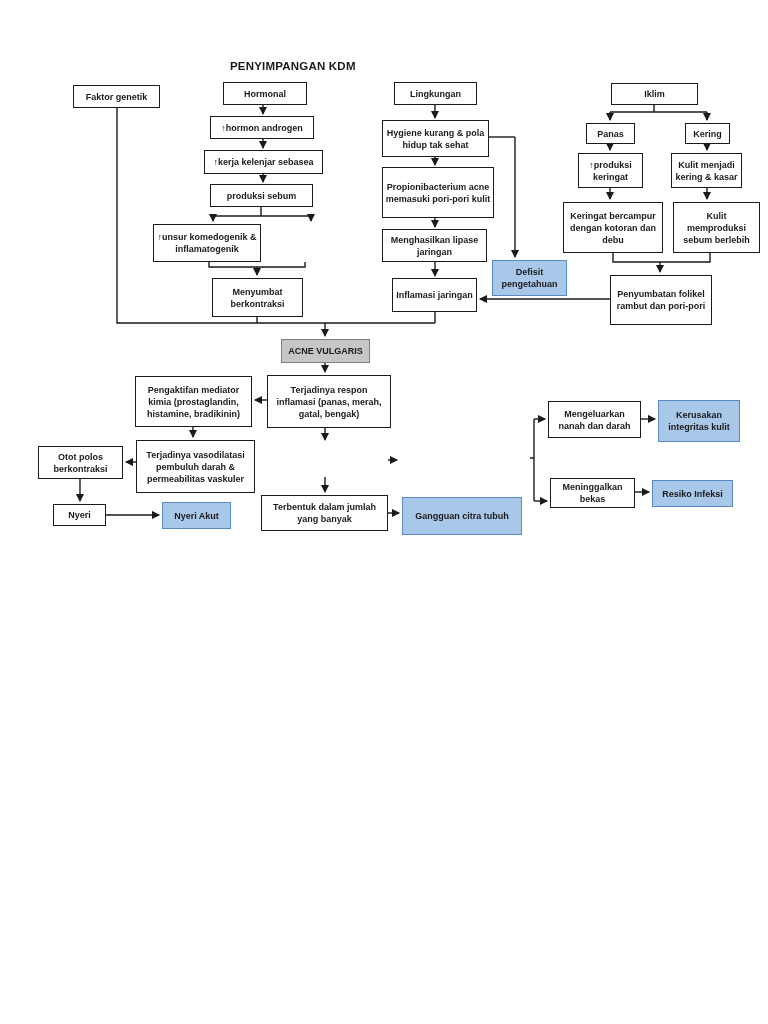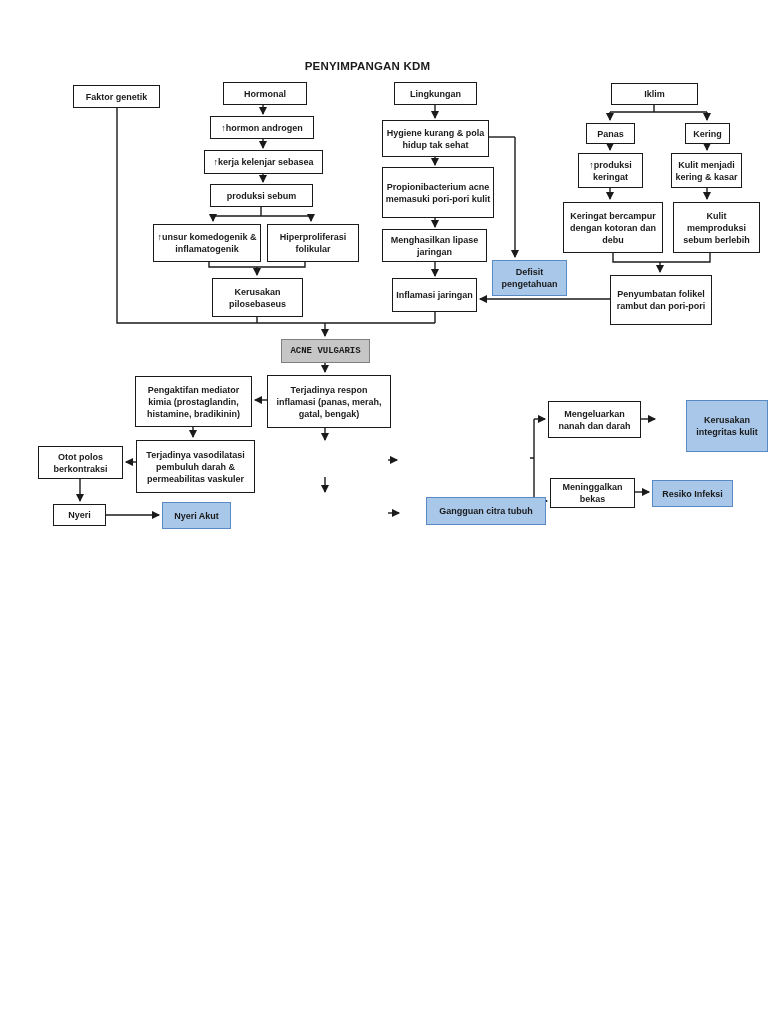--- a/index.html
+++ b/index.html
@@ -1,24 +1,24 @@
 <!DOCTYPE html>
 <html style="--blue-fill: #a9c7e9; --blue-border: #5a8ac6; --gray-fill: #c6c6c6; --gray-border: #7f7f7f; --line: #1a1a1a;"><head>
 <meta charset="utf-8">
 <style>
   html,body{margin:0;padding:0;background:#fff;}
   #page{position:relative;width:768px;height:1024px;background:#fff;overflow:hidden;
         font-family:"Liberation Sans",sans-serif;color:#1a1a1a;}
-  #title{position:absolute;left:230px;top:60px;width:275px;text-align:center;
+  #title{position:absolute;left:230px;top:60px;width:275px;
          font-size:11.5px;font-weight:bold;letter-spacing:.2px;}
   .node{position:absolute;box-sizing:border-box;border:1.5px solid #1a1a1a;background:#fff;
         display:flex;align-items:center;justify-content:center;text-align:center;
         font-size:9px;font-weight:bold;line-height:12px;padding:1px 2px;}
   .node.blue{background:var(--blue-fill,#a9c7e9);border:1.5px solid var(--blue-border,#5a8ac6);}
-  .node.gray{background:var(--gray-fill,#c6c6c6);border:1.5px solid var(--gray-border,#7f7f7f);font-family:Liberation Mono, monospace;}
+  .node.gray{background:var(--gray-fill,#c6c6c6);border:1.5px solid var(--gray-border,#7f7f7f);}
   #wires{position:absolute;left:0;top:0;pointer-events:none;}
 </style>
 </head>
 <body>
 
 <div id="page">
 
   <div id="title">PENYIMPANGAN KDM</div>
 
   <svg id="wires" width="768" height="1024" viewBox="0 0 768 1024">
@@ -77,22 +77,21 @@
       <path d="M635 492 L649 492" marker-end="url(#ah)"></path>
     </g>
   </svg>
 
   <div class="node" style="left:73px;top:85px;width:87px;height:23px">Faktor genetik</div>
   <div class="node" style="left:223px;top:82px;width:84px;height:23px">Hormonal</div>
   <div class="node" style="left:210px;top:116px;width:104px;height:23px">↑hormon androgen</div>
   <div class="node" style="left:204px;top:150px;width:119px;height:24px">↑kerja kelenjar sebasea</div>
   <div class="node" style="left:210px;top:184px;width:103px;height:23px">produksi sebum</div>
   <div class="node" style="left:153px;top:224px;width:108px;height:38px">↑unsur komedogenik &amp; inflamatogenik</div>
-  <div class="node" style="left:267px;top:224px;width:92px;height:38px">Hiperproliferasi folikular</div>
-  <div class="node" style="left:212px;top:278px;width:91px;height:39px">Kerusakan pilosebaseus</div>
+  <div class="node" style="left:212px;top:278px;width:91px;height:39px">Menyumbat berkontraksi</div>
 
   <div class="node" style="left:394px;top:82px;width:83px;height:23px">Lingkungan</div>
   <div class="node" style="left:382px;top:120px;width:107px;height:37px">Hygiene kurang &amp; pola hidup tak sehat</div>
   <div class="node" style="left:382px;top:167px;width:112px;height:51px">Propionibacterium acne memasuki pori-pori kulit</div>
   <div class="node" style="left:382px;top:229px;width:105px;height:33px">Menghasilkan lipase jaringan</div>
   <div class="node" style="left:392px;top:278px;width:85px;height:34px">Inflamasi jaringan</div>
   <div class="node blue" style="left:492px;top:260px;width:75px;height:36px">Defisit pengetahuan</div>
 
   <div class="node" style="left:611px;top:83px;width:87px;height:22px">Iklim</div>
   <div class="node" style="left:586px;top:123px;width:49px;height:21px">Panas</div>
@@ -105,20 +104,21 @@
 
   <div class="node gray" style="left:281px;top:339px;width:89px;height:24px">ACNE VULGARIS</div>
 
   <div class="node" style="left:135px;top:376px;width:117px;height:51px">Pengaktifan mediator kimia (prostaglandin, histamine, bradikinin)</div>
   <div class="node" style="left:267px;top:375px;width:124px;height:53px">Terjadinya respon inflamasi (panas, merah, gatal, bengak)</div>
   <div class="node" style="left:136px;top:440px;width:119px;height:53px">Terjadinya vasodilatasi pembuluh darah &amp; permeabilitas vaskuler</div>
   <div class="node" style="left:38px;top:446px;width:85px;height:33px">Otot polos berkontraksi</div>
   <div class="node" style="left:53px;top:504px;width:53px;height:22px">Nyeri</div>
   <div class="node blue" style="left:162px;top:502px;width:69px;height:27px">Nyeri Akut</div>
 
-  <div class="node blue" style="left:426px;top:497px;width:120px;height:28px">Gangguan citra tubuh</div>
+  <div class="node" style="left:261px;top:495px;width:127px;height:36px">Terbentuk dalam jumlah yang banyak</div>
+  <div class="node blue" style="left:402px;top:497px;width:120px;height:38px">Gangguan citra tubuh</div>
 
   <div class="node" style="left:548px;top:401px;width:93px;height:37px">Mengeluarkan nanah dan darah</div>
-  <div class="node blue" style="left:686px;top:400px;width:82px;height:52px">Kerusakan integritas kulit</div>
+  <div class="node blue" style="left:658px;top:400px;width:82px;height:42px">Kerusakan integritas kulit</div>
   <div class="node" style="left:550px;top:478px;width:85px;height:30px">Meninggalkan bekas</div>
   <div class="node blue" style="left:652px;top:480px;width:81px;height:27px">Resiko Infeksi</div>
 
 </div>
 
 </body></html>

